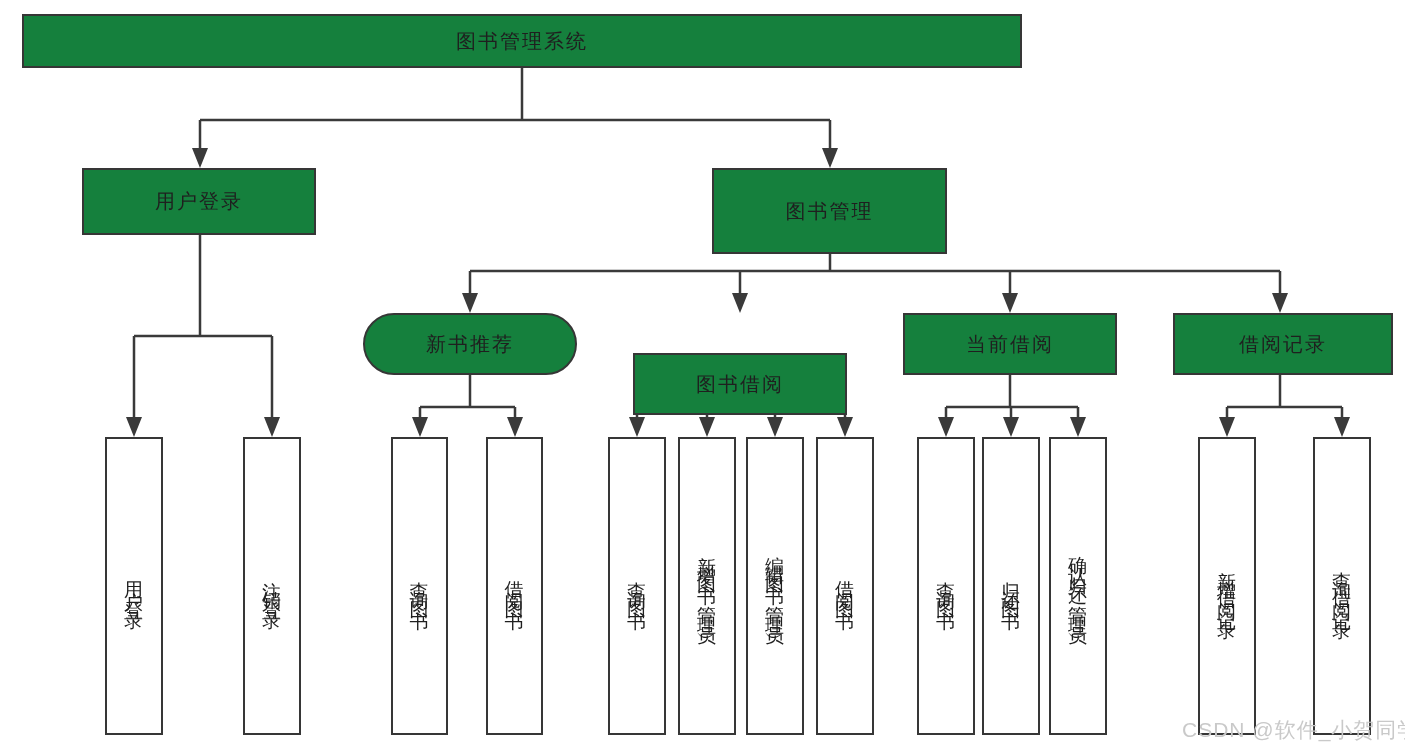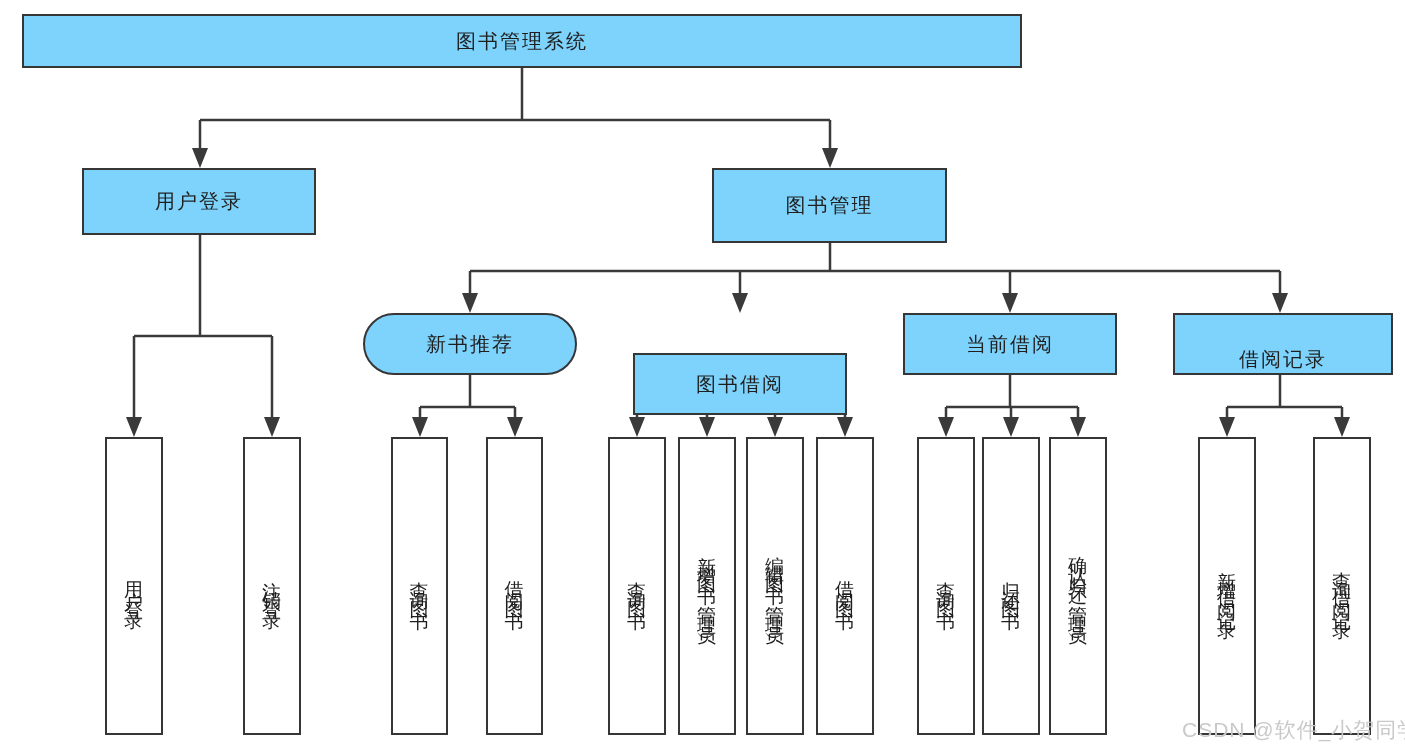--- a/index.html
+++ b/index.html
@@ -2,21 +2,21 @@
 <html><head>
 <meta charset="utf-8">
 <style>
   html,body { margin:0; padding:0; background:#ffffff; }
   .canvas {
     position:relative; width:1405px; height:747px; background:#ffffff;
     font-family:"Liberation Sans", sans-serif; overflow:hidden;
   }
   svg.connectors { position:absolute; left:0; top:0; width:1405px; height:747px; }
   .hbox {
-    position:absolute; box-sizing:border-box; background:#7dd3fc;
+    position:absolute; box-sizing:border-box; background:#15803d;
     border:2.5px solid #363636; display:flex; align-items:center; justify-content:center;
     font-size:20px; letter-spacing:2px; color:#1f1f1f; z-index:2;
   }
   .vbox {
     position:absolute; box-sizing:border-box; background:#ffffff;
     border:2.5px solid #363636; display:flex; align-items:center; justify-content:center;
     top:437px; height:298px; z-index:2;
   }
   .vbox .vtext {
     writing-mode:vertical-rl; font-size:19px; letter-spacing:10px;
@@ -54,34 +54,34 @@
       M1219,417h16l-8,20z M1334,417h16l-8,20z"></path>
   </svg>
 
   <div class="hbox" style="left:22px; top:14px; width:1000px; height:54px;">
     <span>图书管理系统</span>
   </div>
 
   <div class="hbox" style="left:82px; top:168px; width:234px; height:67px;">
     <span>用户登录</span>
   </div>
-  <div class="hbox" style="left:712px; top:168px; width:235px; height:75px;">
+  <div class="hbox" style="left:712px; top:168px; width:235px; height:86px;">
     <span>图书管理</span>
   </div>
 
   <div class="hbox" style="left:363px; top:313px; width:214px; height:62px;border-radius:31px;">
     <span>新书推荐</span>
   </div>
   <div class="hbox" style="left:633px; top:313px; width:214px; height:62px;margin-top:40px;">
     <span>图书借阅</span>
   </div>
   <div class="hbox" style="left:903px; top:313px; width:214px; height:62px;">
     <span>当前借阅</span>
   </div>
-  <div class="hbox" style="left:1173px; top:313px; width:220px; height:62px;align-items:flex-end;">
+  <div class="hbox" style="left:1173px; top:313px; width:220px; height:62px;">
     <span>借阅记录</span>
   </div>
 
   <div class="vbox" style="left:105px; width:58px;">
     <span class="vtext">用户登录</span>
   </div>
   <div class="vbox" style="left:243px; width:58px;">
     <span class="vtext">注销登录</span>
   </div>
 

